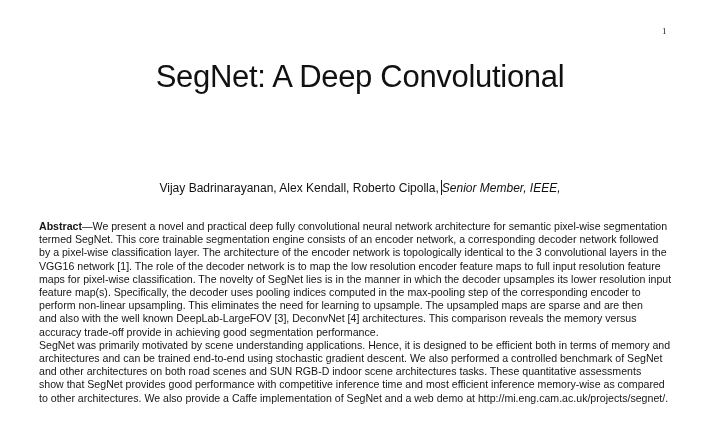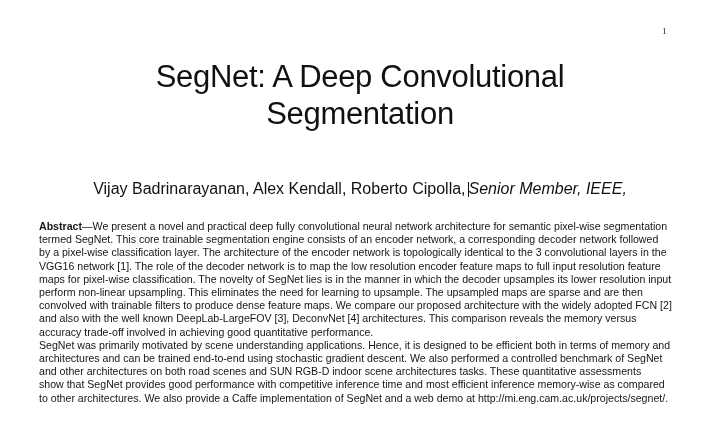--- a/index.html
+++ b/index.html
@@ -2,50 +2,49 @@
 <html><head>
   <meta charset="utf-8">
   <style>
     html, body { margin:0; padding:0; background:#ffffff; }
     body { width:720px; height:441px; overflow:hidden; position:relative; color:#111; }
     .page-num { position:absolute; left:662px; top:26px; font-family:"Liberation Serif", serif; font-size:9px; color:#222; }
     .title { position:absolute; left:0; width:720px; top:58px; text-align:center;
              font-family:"Liberation Sans", sans-serif; font-size:31px; line-height:37px; color:#111; letter-spacing:-0.3px; }
     .title div { white-space:nowrap; }
     .authors { position:absolute; left:0; width:720px; top:180px; text-align:center;
-               font-family:"Liberation Sans", sans-serif; font-size:16px; color:#111; white-space:nowrap; }
+               font-family:"Liberation Sans", sans-serif; font-size:12px; color:#111; white-space:nowrap; }
     .authors .member { font-style:italic; }
     .caret { display:inline-block; width:1px; height:15px; background:#111; vertical-align:-3px; margin-left:2px; }
     .abstract { position:absolute; left:39px; top:220px; width:660px;
                 font-family:"Liberation Sans", sans-serif; font-size:10.6px; line-height:13.2px; color:#151515; }
     .abstract .line { white-space:nowrap; display:block; }
     .abstract b { font-weight:bold; }
   </style>
 </head>
 <body>
 
 <div class="page-num">1</div>
 
 <div class="title">
   <div>SegNet: A Deep Convolutional</div>
-  <div>Segmentation</div>
 </div>
 
 <div class="authors">
   <span>Vijay Badrinarayanan, Alex Kendall, Roberto Cipolla,</span><span class="caret"></span><span class="member">Senior Member, IEEE,</span>
 </div>
 
 <div class="abstract">
   <span class="line"><b>Abstract</b><span>—We present a novel and practical deep fully convolutional neural network architecture for semantic pixel-wise segmentation</span></span>
   <span class="line">termed SegNet. This core trainable segmentation engine consists of an encoder network, a corresponding decoder network followed</span>
   <span class="line">by a pixel-wise classification layer. The architecture of the encoder network is topologically identical to the 3 convolutional layers in the</span>
   <span class="line">VGG16 network [1]. The role of the decoder network is to map the low resolution encoder feature maps to full input resolution feature</span>
   <span class="line">maps for pixel-wise classification. The novelty of SegNet lies is in the manner in which the decoder upsamples its lower resolution input</span>
+  <span class="line">feature map(s). Specifically, the decoder uses pooling indices computed in the max-pooling step of the corresponding encoder to</span>
   <span class="line">perform non-linear upsampling. This eliminates the need for learning to upsample. The upsampled maps are sparse and are then</span>
-  <span class="line">convolved with trainable filters to produce dense feature maps. We compare our proposed architecture with the widely adopted FCN [2]</span>
   <span class="line">and also with the well known DeepLab-LargeFOV [3], DeconvNet [4] architectures. This comparison reveals the memory versus</span>
-  <span class="line">accuracy trade-off involved in achieving good quantitative performance.</span>
+  <span class="line">accuracy trade-off provide in achieving good segmentation performance.</span>
   <span class="line">SegNet was primarily motivated by scene understanding applications. Hence, it is designed to be efficient both in terms of memory and</span>
   <span class="line">architectures and can be trained end-to-end using stochastic gradient descent. We also performed a controlled benchmark of SegNet</span>
   <span class="line">and other architectures on both road scenes and SUN RGB-D indoor scene architectures tasks. These quantitative assessments</span>
   <span class="line">show that SegNet provides good performance with competitive inference time and most efficient inference memory-wise as compared</span>
   <span class="line">to other architectures. We also provide a Caffe implementation of SegNet and a web demo at http://mi.eng.cam.ac.uk/projects/segnet/.</span>
 </div>
 
 </body></html>

